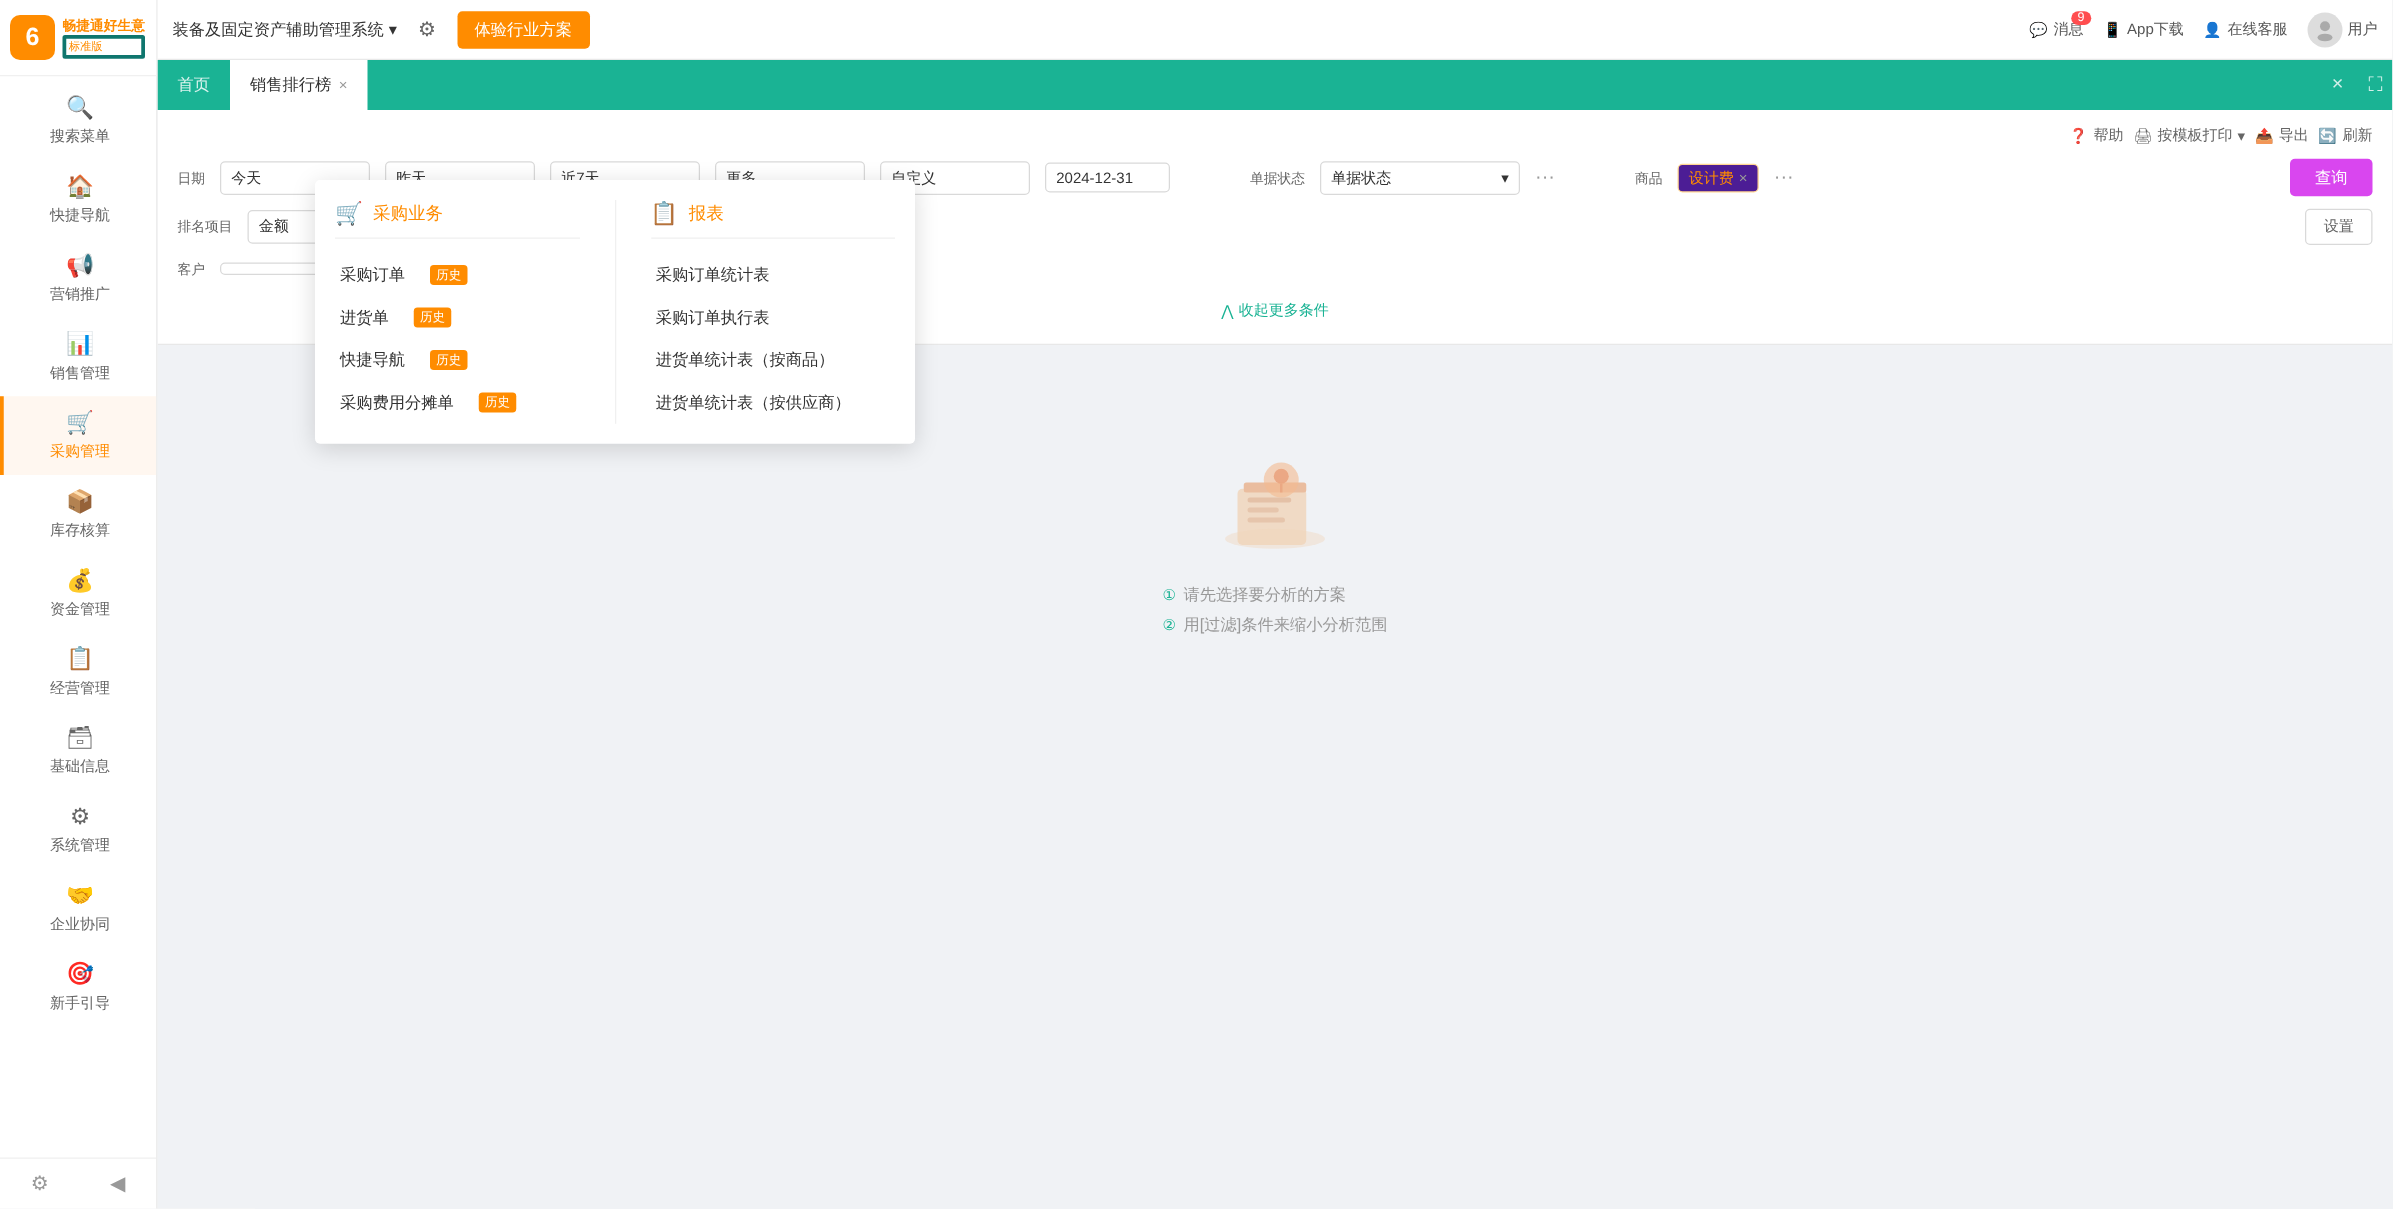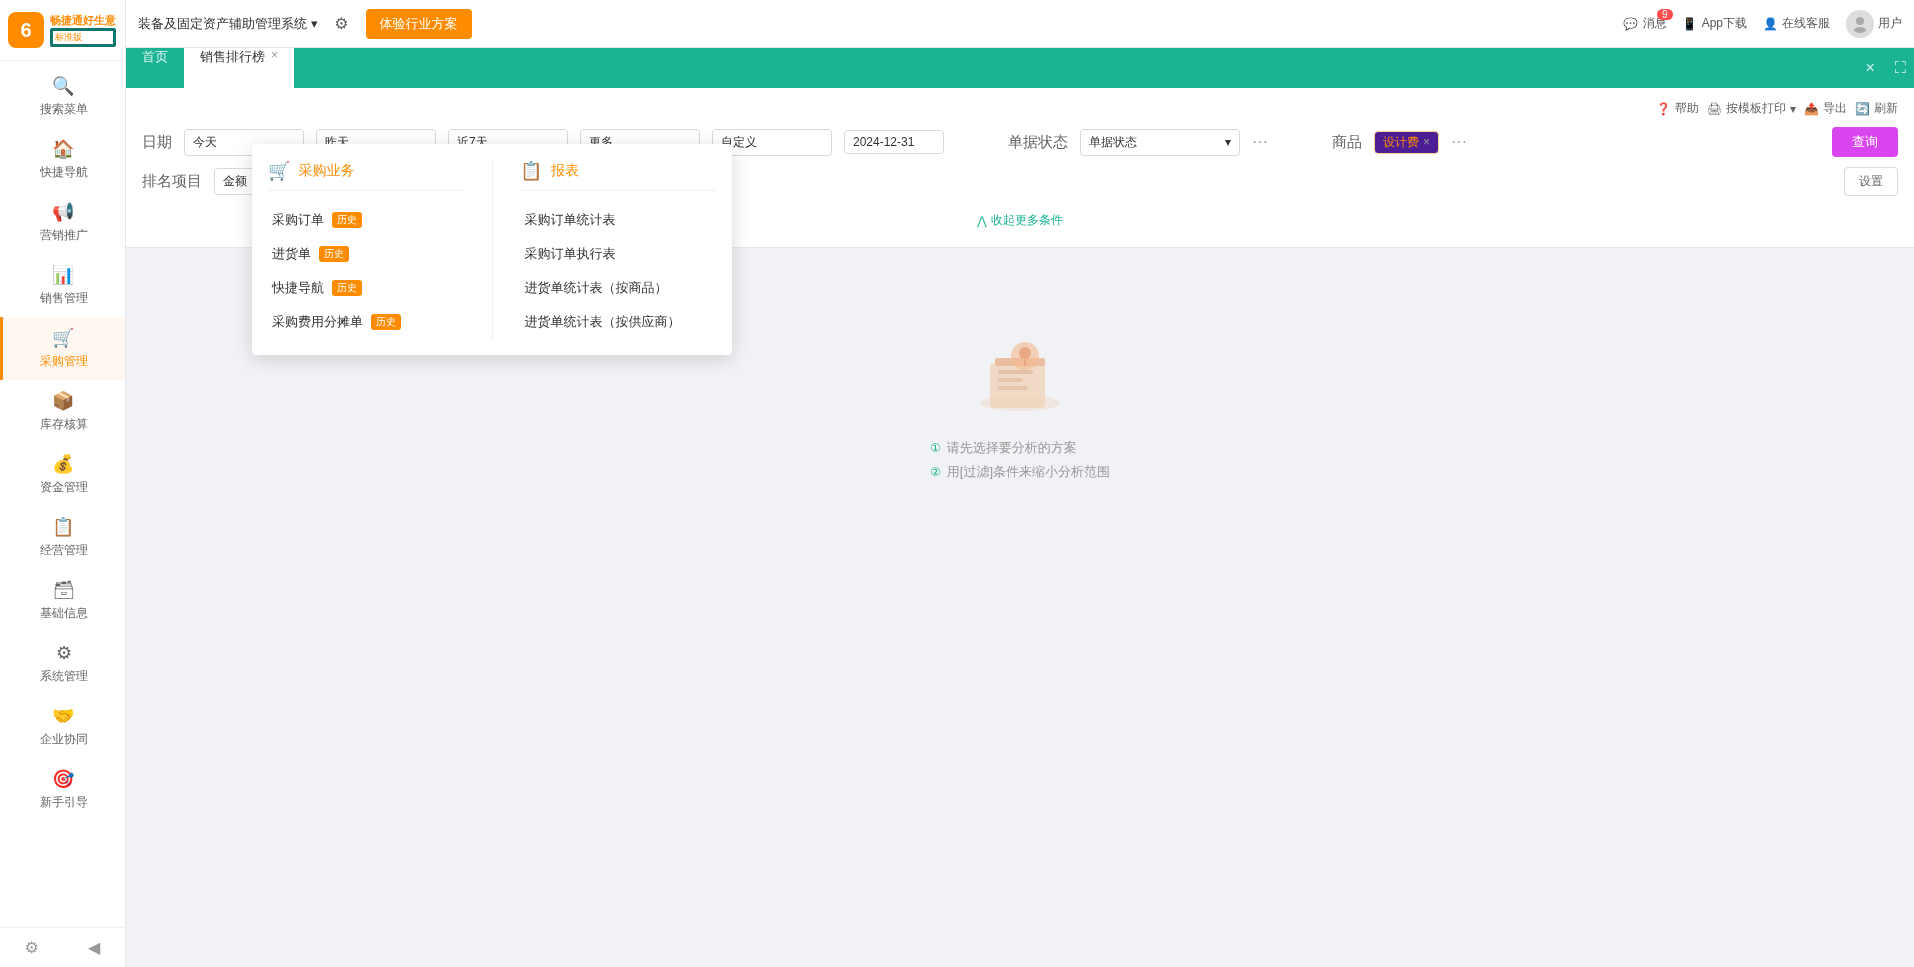--- a/index.html
+++ b/index.html
@@ -30,53 +30,53 @@
     .topbar-dropdown { display: flex; align-items: center; gap: 4px; cursor: pointer; color: #333; }
     .topbar-settings { width: 28px; height: 28px; display: flex; align-items: center; justify-content: center; cursor: pointer; color: #666; font-size: 16px; }
     .topbar-industry-btn { background: #ff8c00; color: white; border: none; border-radius: 4px; padding: 6px 14px; cursor: pointer; font-size: 13px; }
     .topbar-right { display: flex; align-items: center; gap: 16px; margin-left: auto; }
     .topbar-right-item { display: flex; align-items: center; gap: 4px; cursor: pointer; color: #555; font-size: 12px; position: relative; }
     .badge { background: #ff4d4f; color: white; border-radius: 8px; font-size: 10px; padding: 0 4px; min-width: 16px; text-align: center; position: absolute; top: -6px; right: -6px; }
     .user-avatar { width: 28px; height: 28px; border-radius: 50%; background: #ddd; display: flex; align-items: center; justify-content: center; color: #999; }
 
     
     .tab-bar { height: 40px; background: #1ab394; display: flex; align-items: center; padding: 0 0; }
-    .tab-item { padding: 0 16px; height: 40px; display: flex; align-items: flex-start; cursor: pointer; color: rgba(255,255,255,0.85); font-size: 13px; gap: 6px; }
+    .tab-item { padding: 0 16px; height: 40px; display: flex; align-items: center; cursor: pointer; color: rgba(255,255,255,0.85); font-size: 13px; gap: 6px; }
     .tab-item.active { background: #fff; color: #333; }
     .tab-close { font-size: 12px; color: #999; cursor: pointer; }
     .tab-bar-close-all { margin-left: auto; padding: 0 12px; color: rgba(255,255,255,0.8); cursor: pointer; font-size: 16px; }
     .tab-bar-expand { padding: 0 8px; color: rgba(255,255,255,0.8); cursor: pointer; font-size: 16px; }
 
     
     .content-area { flex: 1; background: #f0f2f5; overflow: hidden; position: relative; }
 
     
     .filter-bar { background: #fff; padding: 12px 16px; border-bottom: 1px solid #e8e8e8; }
     .filter-row { display: flex; align-items: center; gap: 12px; margin-bottom: 10px; flex-wrap: wrap; }
     .filter-row:last-child { margin-bottom: 0; }
-    .filter-label { color: #666; font-size: 15px; white-space: nowrap; }
+    .filter-label { color: #666; font-size: 11px; white-space: nowrap; }
     .filter-input { border: 1px solid #d9d9d9; border-radius: 4px; padding: 4px 8px; font-size: 12px; color: #333; background: #fff; min-width: 120px; cursor: pointer; display: flex; align-items: center; gap: 4px; }
     .filter-tag { background: #4c1d95; border: 1px solid #ffd591; border-radius: 4px; padding: 2px 8px; font-size: 12px; color: #ff8c00; display: flex; align-items: center; gap: 4px; }
     .filter-tag-close { cursor: pointer; color: #999; }
     .filter-dots { color: #999; cursor: pointer; font-size: 16px; }
 
     .filter-toolbar { display: flex; align-items: center; gap: 8px; margin-bottom: 10px; justify-content: flex-end; }
     .filter-toolbar-btn { display: flex; align-items: center; gap: 4px; color: #666; cursor: pointer; font-size: 12px; }
     .btn-query { background: #d946ef; color: white; border: none; border-radius: 4px; padding: 6px 20px; cursor: pointer; font-size: 13px; }
     .btn-settings { border: 1px solid #d9d9d9; background: #fff; color: #666; border-radius: 4px; padding: 5px 14px; cursor: pointer; font-size: 12px; }
 
     .collapse-row { display: flex; align-items: center; justify-content: center; padding: 6px; color: #1ab394; cursor: pointer; font-size: 12px; gap: 4px; }
 
     
     .empty-state { display: flex; flex-direction: column; align-items: center; justify-content: center; padding: 80px 20px; color: #999; font-size: 13px; gap: 8px; }
     .dropdown-menu { position: absolute; top: 56px; left: 126px; background: #fff; border-radius: 4px; box-shadow: 0 4px 20px rgba(0,0,0,0.15); z-index: 200; display: flex; min-width: 480px; padding: 16px; gap: 20px; }
     .menu-section { flex: 1; }
     .menu-section-title { display: flex; align-items: center; gap: 8px; font-size: 14px; color: #ff8c00; font-weight: 500; margin-bottom: 12px; padding-bottom: 8px; border-bottom: 1px solid #f0f0f0; }
     .menu-section-title-right { color: #ff8c00; }
-    .menu-item { display: flex; align-items: center; gap: 8px; padding: 8px 4px; cursor: pointer; color: #333; font-size: 13px; border-radius: 4px; }
+    .menu-item { display: flex; align-items: center; gap: 20px; padding: 8px 4px; cursor: pointer; color: #333; font-size: 13px; border-radius: 4px; }
     .menu-item-badge { background: #ff8c00; color: white; border-radius: 3px; font-size: 10px; padding: 1px 5px; }
     .menu-divider { width: 1px; background: #f0f0f0; margin: 0 8px; }
 
     
     .empty-illustration { opacity: 0.7; }
   </style>
 </head>
 <body>
 
 <div class="app-container">
@@ -277,20 +277,27 @@
           <span class="filter-label">业务员</span>
           <div class="filter-input" style="min-width:160px;">
             <span></span>
           </div>
           <span class="filter-dots">···</span>
 
           <div style="flex:1;"></div>
           <button class="btn-settings">设置</button>
         </div>
 
+        <div class="filter-row">
+          <span class="filter-label">客户</span>
+          <div class="filter-input" style="min-width:160px;">
+            <span></span>
+          </div>
+          <span class="filter-dots">···</span>
+        </div>
 
         <div class="collapse-row">
           <span>⋀</span>
           <span>收起更多条件</span>
         </div>
       </div>
 
       <div class="empty-state">
         <div>
           <svg width="120" height="100" viewBox="0 0 120 100" class="empty-illustration">

